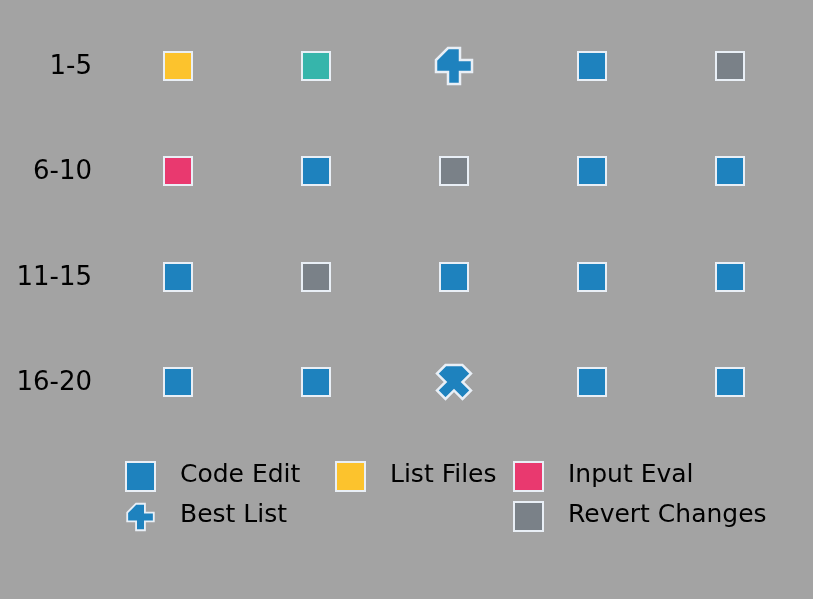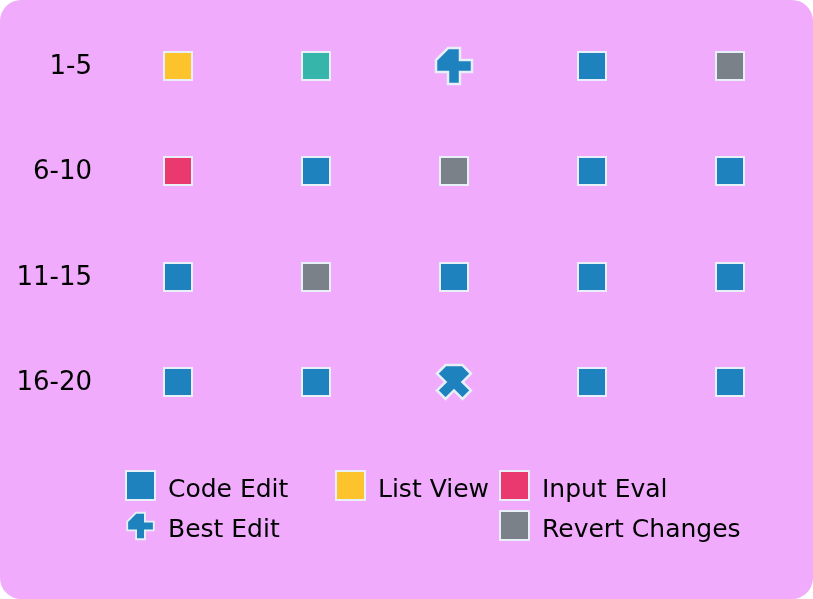--- a/index.html
+++ b/index.html
@@ -1,23 +1,22 @@
 <!DOCTYPE html>
 <html><head>
 <meta charset="utf-8">
 <style>
   html, body { margin: 0; padding: 0; background: #ffffff; }
   .canvas {
     position: relative;
     width: 813px;
     height: 599px;
-    background: #f0abfc;
+    background: #a3a3a3;
     font-family: "DejaVu Sans", "Liberation Sans", sans-serif;
     overflow: hidden;
-    border-radius: 21px;
   }
   .ytick {
     position: absolute;
     transform: translateY(-52%);
     width: 130px;
     text-align: right;
     font-size: 26px;
     color: #000000;
     line-height: 1;
     white-space: nowrap;
@@ -34,21 +33,22 @@
   svg { display: block; }
   .legend-col {
     position: absolute;
     top: 461px;
     display: flex;
     flex-direction: column;
   }
   .legend-item {
     height: 40px;
     display: flex;
-    align-items: flex-end;
+    align-items: flex-start;
+    gap: 12px;
   }
   .lgmark {
     width: 31px;
     height: 31px;
     flex: none;
     display: flex;
     align-items: center;
     justify-content: center;
   }
   .legend-label {
@@ -140,32 +140,32 @@
             <div class="sq" style="width: 31px; height: 31px; background: rgb(30, 130, 190);"></div>
           </div>
           <span class="legend-label">Code Edit</span>
         </div>
         <div class="legend-item">
           <div class="lgmark">
             <svg width="42" height="42" viewBox="-3 -3 42 42">
               <path d="M12 0 H24 V12 H36 V24 H24 V36 H12 V24 H0 V12 Z" fill="#1e82be" stroke="#e9eff6" stroke-width="2.5"></path>
             </svg>
           </div>
-          <span class="legend-label">Best Edit</span>
+          <span class="legend-label">Best List</span>
         </div>
       </div>
       <div class="legend-col" style="left: 335px;">
         <div class="legend-item">
           <div class="lgmark">
             <div class="sq" style="width: 31px; height: 31px; background: rgb(252, 195, 45);"></div>
           </div>
-          <span class="legend-label">List View</span>
+          <span class="legend-label">List Files</span>
         </div>
       </div>
-      <div class="legend-col" style="left: 499px;">
+      <div class="legend-col" style="left: 513px;">
         <div class="legend-item">
           <div class="lgmark">
             <div class="sq" style="width: 31px; height: 31px; background: rgb(233, 57, 111);"></div>
           </div>
           <span class="legend-label">Input Eval</span>
         </div>
         <div class="legend-item">
           <div class="lgmark">
             <div class="sq" style="width: 31px; height: 31px; background: rgb(122, 129, 136);"></div>
           </div>

